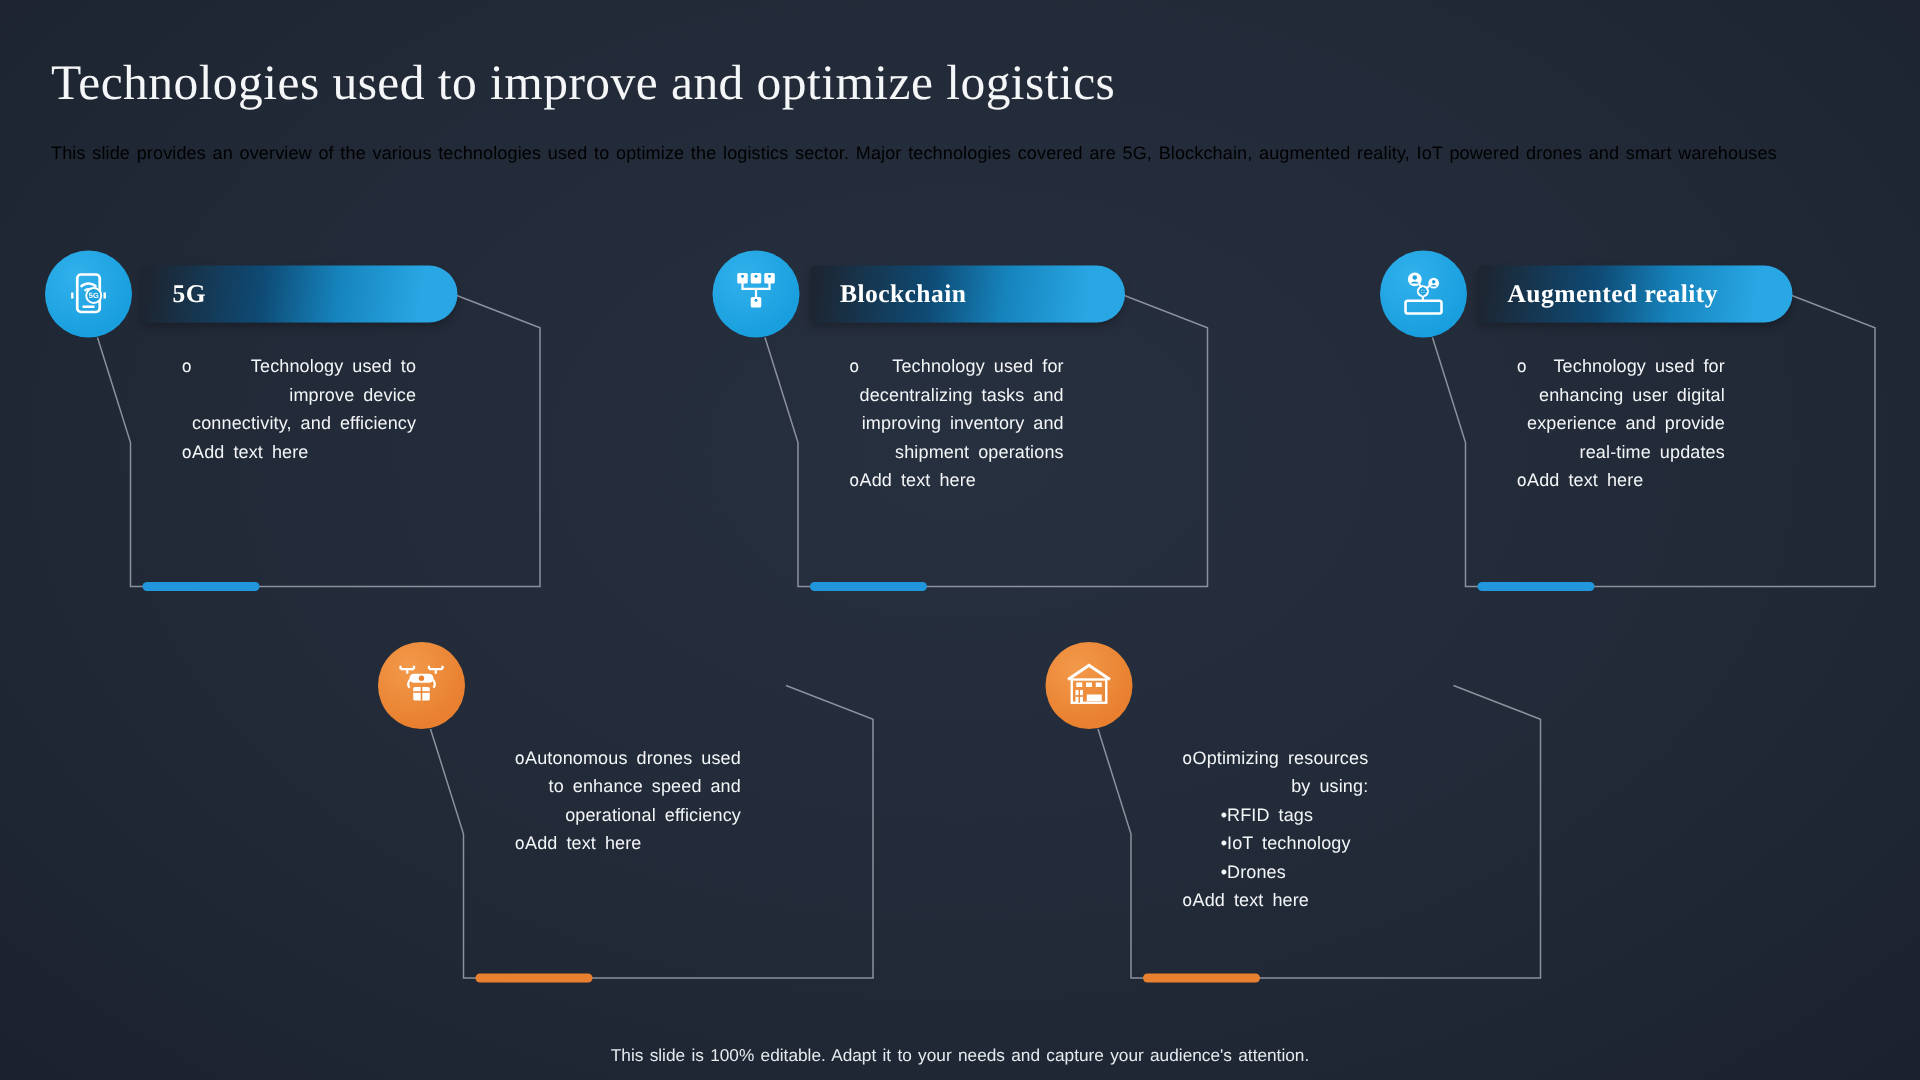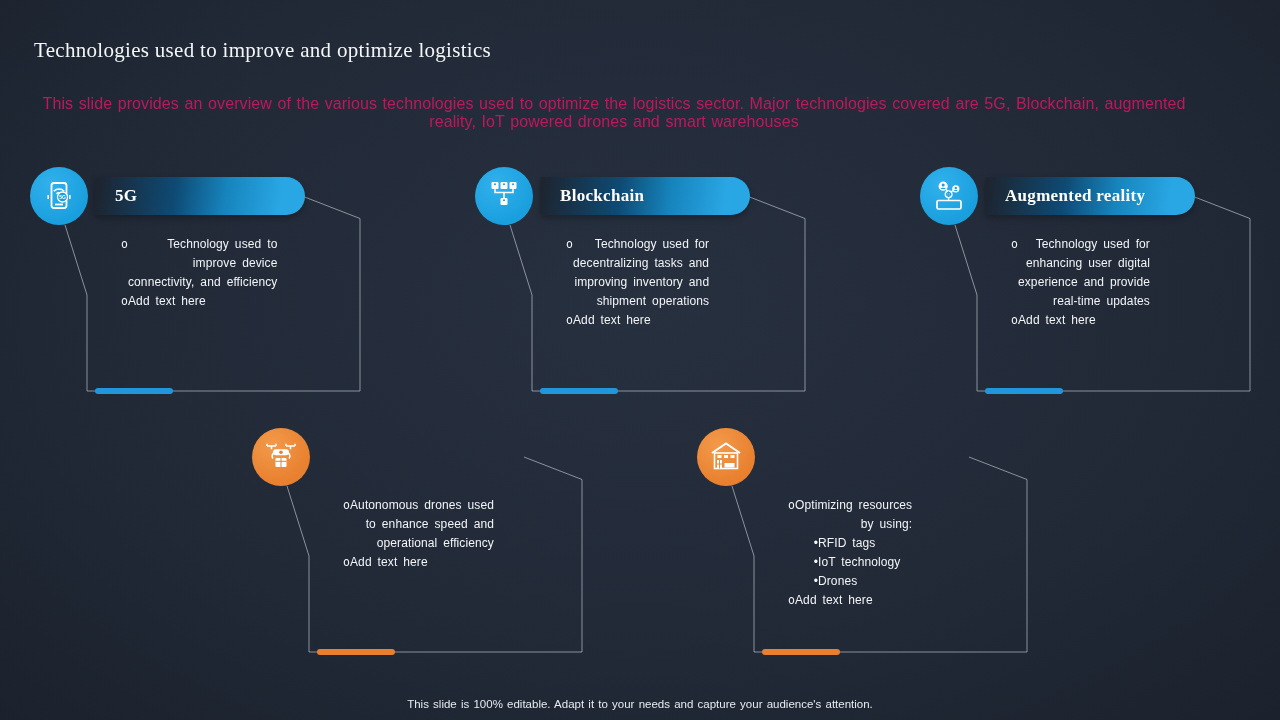--- a/index.html
+++ b/index.html
@@ -5,25 +5,25 @@
   html,body{margin:0;padding:0;}
   body{
     width:1280px;height:720px;position:relative;overflow:hidden;
     background:radial-gradient(ellipse at 50% 42%, #27303f 0%, #222a38 55%, #1b222d 100%);
     font-family:"Liberation Sans", sans-serif;
     -webkit-font-smoothing:antialiased;
   }
   .title{
     position:absolute;left:34px;top:38px;
     font-family:"Liberation Serif", serif;
-    font-size:21px;font-weight:normal;color:#f4f6f7;letter-spacing:.3px;
+    font-size:33px;font-weight:normal;color:#f4f6f7;letter-spacing:.3px;
   }
   .subtitle{
     position:absolute;left:34px;top:95px;width:1160px;
-    font-size:16px;color:#be185d;letter-spacing:.1px;word-spacing:1px;text-align:center;
+    font-size:12px;color:#000000;letter-spacing:.1px;word-spacing:1px;
   }
   .footer{
     position:absolute;left:0;top:698px;width:1280px;text-align:center;
     font-size:11.5px;color:#e7ebef;word-spacing:1px;
   }
 
   .card{position:absolute;width:336px;height:230px;text-align:right;}
   .card svg.outline{position:absolute;left:0;top:0;z-index:1;}
   .card .line{fill:none;stroke:#b3bac4;stroke-width:1;opacity:.72;}
   .card .bar{fill:var(--accent);}

